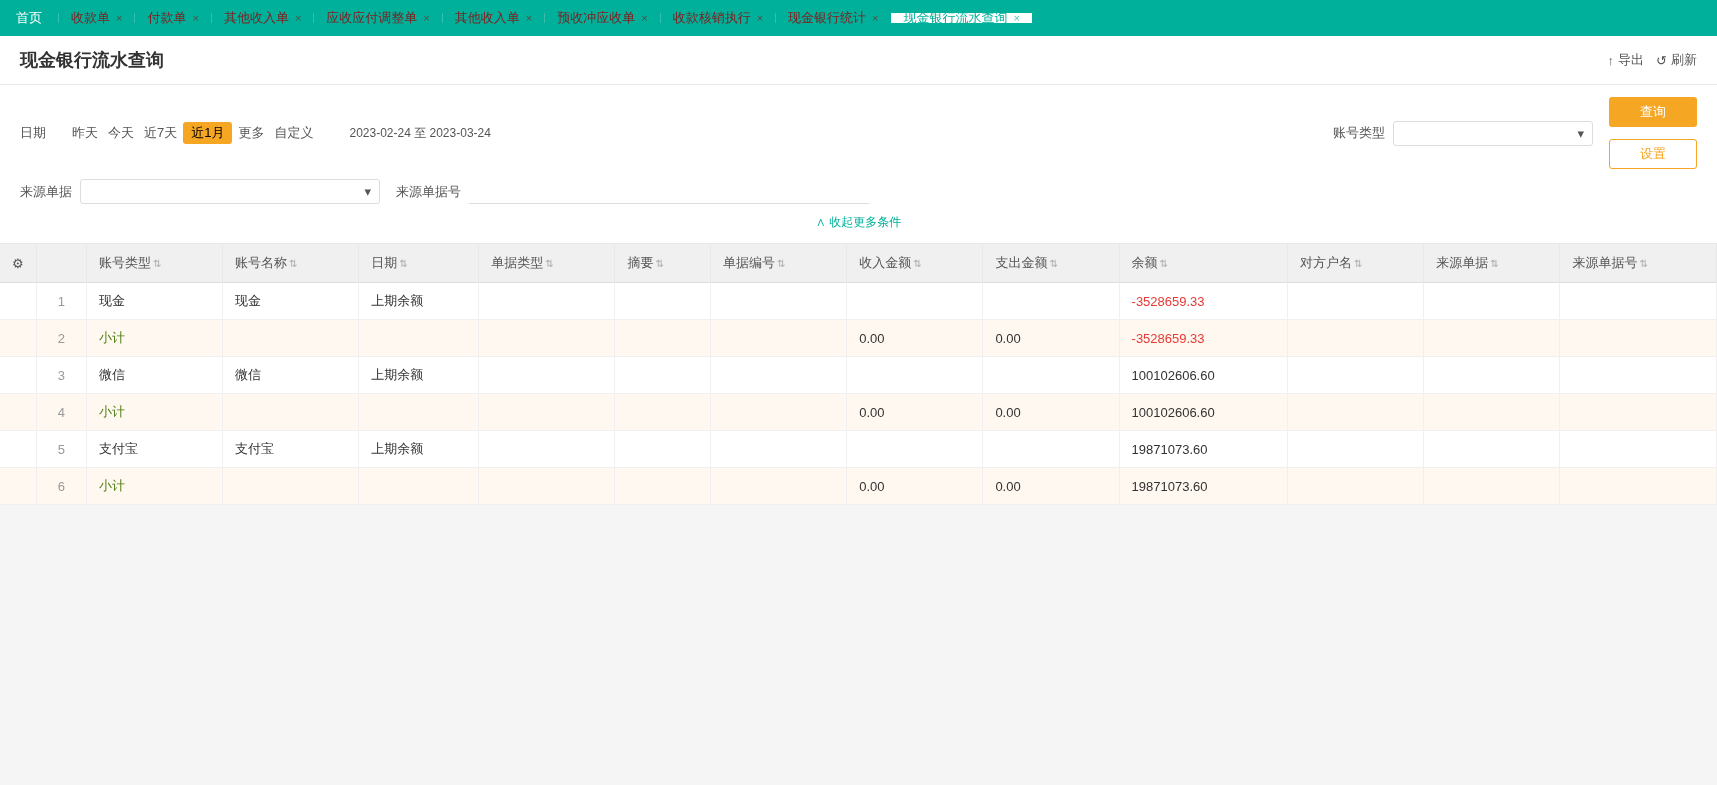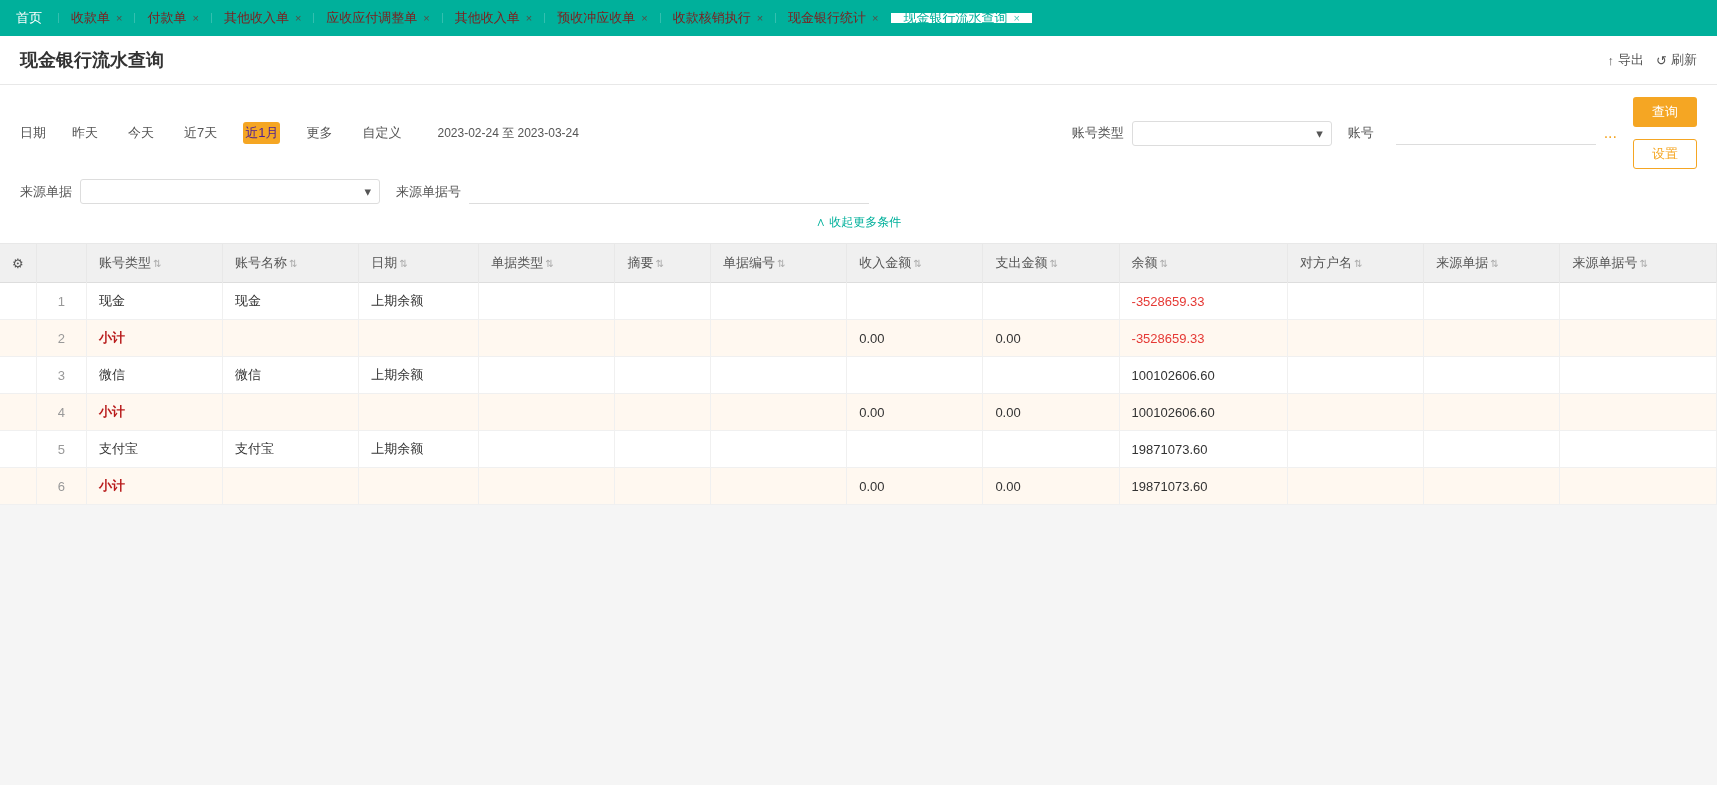--- a/index.html
+++ b/index.html
@@ -90,33 +90,33 @@
       margin-bottom: 10px;
     }
     .filter-label {
       color: #555;
       white-space: nowrap;
       min-width: 40px;
     }
     .filter-date-options {
       display: flex;
       align-items: center;
-      gap: 22px;
+      gap: 2px;
     }
     .date-option {
       color: #555;
       cursor: pointer;
       font-size: 13px;
       padding: 2px 4px;
     }
     .date-option.active {
       background: #f5a623;
-      color: #4c1d95;
+      color: #000000;
       border-radius: 3px;
-      padding: 2px 2px;
+      padding: 2px 8px;
     }
     .date-range {
       color: #555;
       font-size: 12px;
       margin-left: 16px;
     }
     .filter-select {
       border: 1px solid #ddd;
       border-radius: 3px;
       padding: 4px 8px;
@@ -147,21 +147,21 @@
       border-radius: 3px;
       padding: 6px 18px;
       cursor: pointer;
       font-size: 13px;
     }
     .settings-btn {
       background: #fff;
       color: #f5a623;
       border: 1px solid #f5a623;
       border-radius: 3px;
-      padding: 5px 18px;
+      padding: 5px 30px;
       cursor: pointer;
       font-size: 13px;
     }
     .collapse-bar {
       text-align: center;
       color: #00b09b;
       cursor: pointer;
       font-size: 12px;
       margin-top: 6px;
     }
@@ -213,22 +213,21 @@
       text-align: center;
     }
     .gear-col {
       width: 36px;
       text-align: center;
     }
     .negative-val {
       color: #e53935;
     }
     .subtotal-label {
-      color: #b91c1c;
-      font-weight: bold;
+      color: #4d7c0f;
     }
   </style>
 </head>
 <body>
 
 <div class="top-nav">
   <div class="nav-home">首页</div>
   <div class="nav-tab">
     <span>收款单</span>
     <span class="close-x">×</span>
@@ -300,25 +299,20 @@
     </div>
 
     <div style="display:flex;align-items:center;gap:8px;flex:0 0 auto;">
       <span class="filter-label">账号类型</span>
       <div class="filter-select" style="min-width:200px;">
         <span></span>
         <span>▾</span>
       </div>
     </div>
 
-    <div style="display:flex;align-items:center;gap:8px;flex:0 0 auto;">
-      <span class="filter-label">账号</span>
-      <input type="text" class="filter-input" style="min-width: 200px;">
-      <span class="filter-dots">...</span>
-    </div>
 
     <div style="display:flex;flex-direction:column;gap:12px;margin-left:auto;">
       <button class="query-btn">查询</button>
       <button class="settings-btn">设置</button>
     </div>
   </div>
 
   <div class="filter-row">
 
     <div style="display:flex;align-items:center;gap:8px;flex:0 0 auto;">

